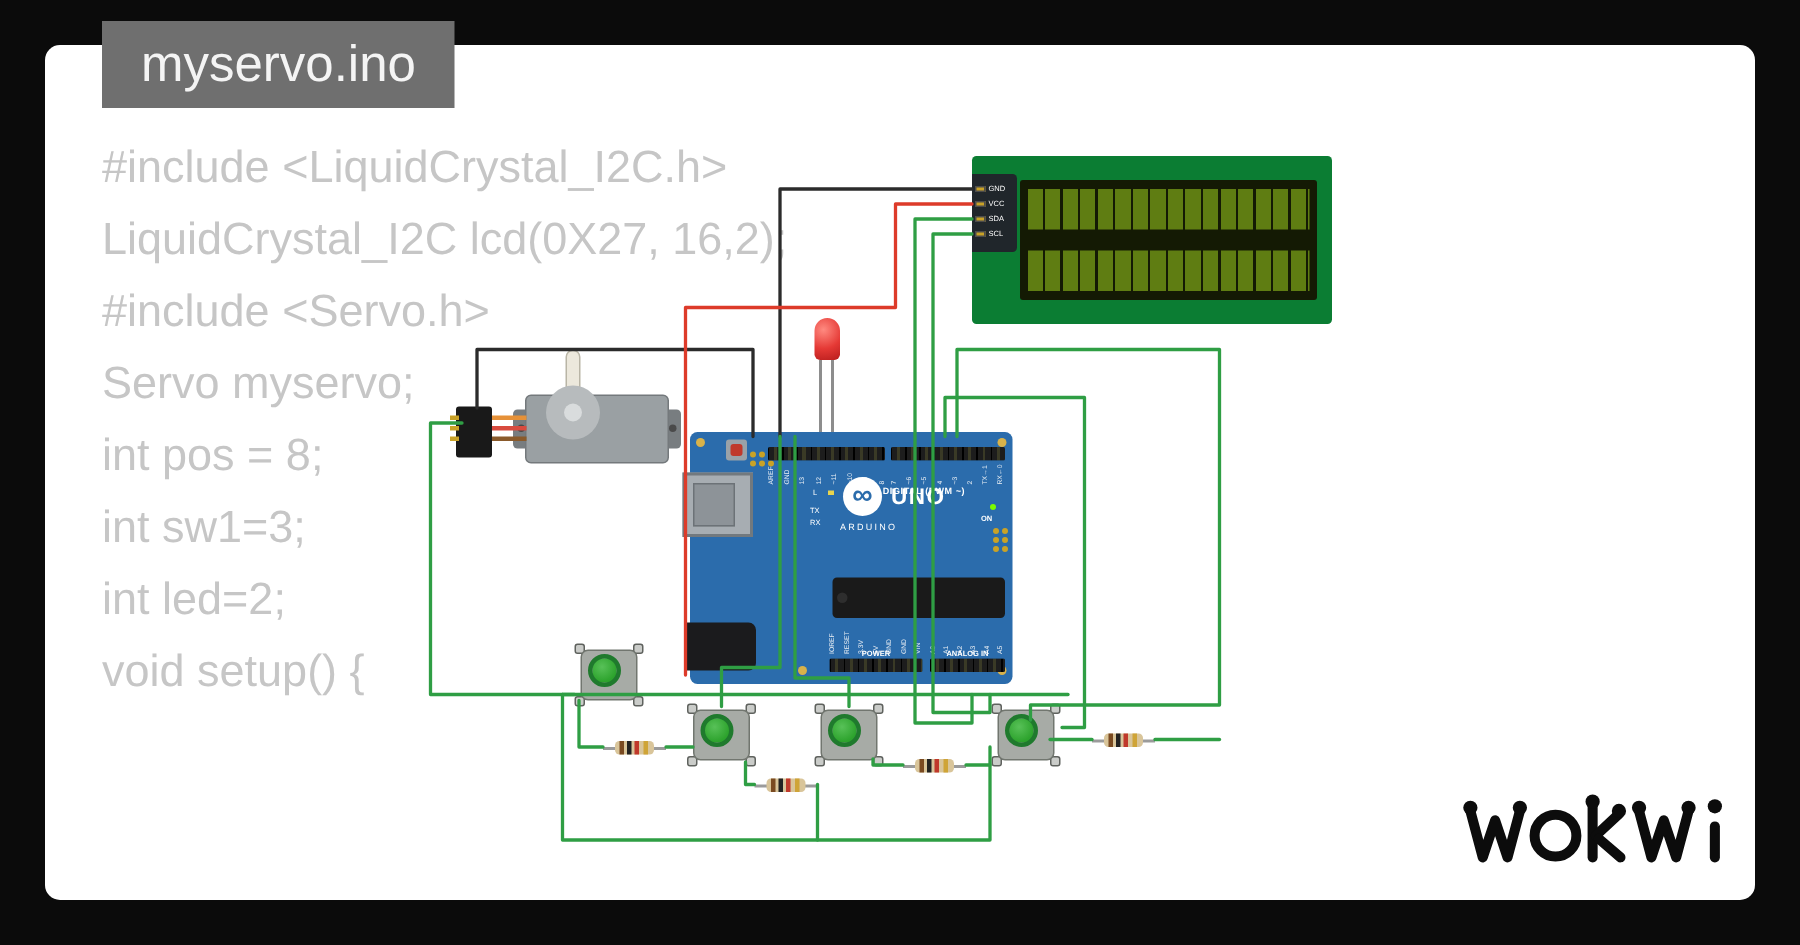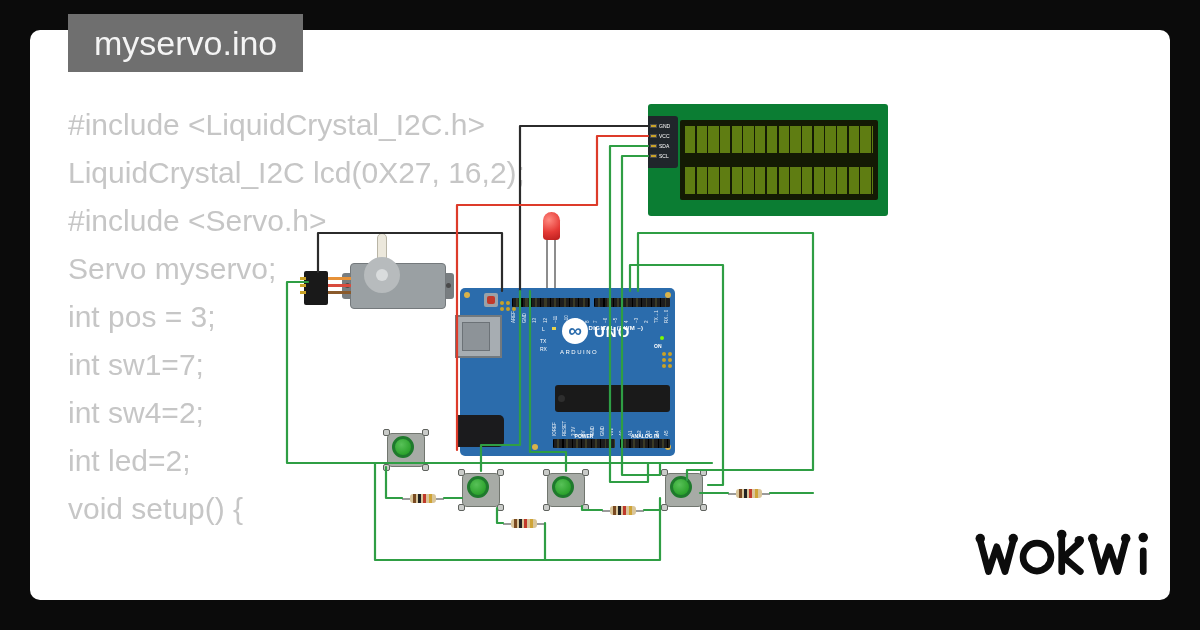--- a/index.html
+++ b/index.html
@@ -7,21 +7,21 @@
   body { font-family:"Liberation Sans", sans-serif; background:#0b0b0b; position:relative; overflow:hidden; }
 
   .frame { position:absolute; inset:0; background:#0b0b0b; }
   .canvas { position:absolute; left:30px; top:30px; width:1140px; height:570px;
             background:#ffffff; border-radius:10px; overflow:hidden; }
 
   .tab { position:absolute; left:68px; top:14px; height:58px; min-width:218px;
          background:var(--tab-gray,#6f6f6f); color:#f4f4f4; font-size:34px;
          display:flex; align-items:center; padding:0 26px; z-index:5; }
 
-  .code { position:absolute; left:38px; top:71px; color:var(--code-gray,#c6c6c6);
+  .code { position:absolute; left:38px; top:58px; color:var(--code-gray,#c6c6c6);
           font-size:30px; line-height:48px; z-index:1; }
   .code-line { display:block; white-space:pre; }
 
   .circuit { position:absolute; inset:0; z-index:2; }
 
   .wires { position:absolute; inset:0; width:1140px; height:570px; z-index:3; pointer-events:none; }
   .wires polyline, .wires line { fill:none; stroke-width:2.2; stroke-linecap:round; stroke-linejoin:round; }
   .wg { stroke:var(--wire-green,#2f9e44); }
   .wr { stroke:var(--wire-red,#dd3b2a); }
   .wk { stroke:var(--wire-black,#2b2b2b); }
@@ -136,23 +136,22 @@
 
 <div class="frame">
   <div class="canvas">
 
     <div class="code">
       <div>
           <span class="code-line">#include &lt;LiquidCrystal_I2C.h&gt;</span>
           <span class="code-line">LiquidCrystal_I2C lcd(0X27, 16,2);</span>
           <span class="code-line">#include &lt;Servo.h&gt;</span>
           <span class="code-line">Servo myservo;</span>
-          <span class="code-line">int pos = 3;</span>
-          <span class="code-line">int sw1=7;</span>
-          <span class="code-line">int sw4=2;</span>
+          <span class="code-line">int pos = 8;</span>
+          <span class="code-line">int sw1=3;</span>
           <span class="code-line">int led=2;</span>
         </div>
       <div class="code-line">void setup() {</div>
     </div>
 
     <div class="circuit">
 
       <div class="lcd">
         <div class="lcd-backpack"></div>
         <div class="lcd-pins">

